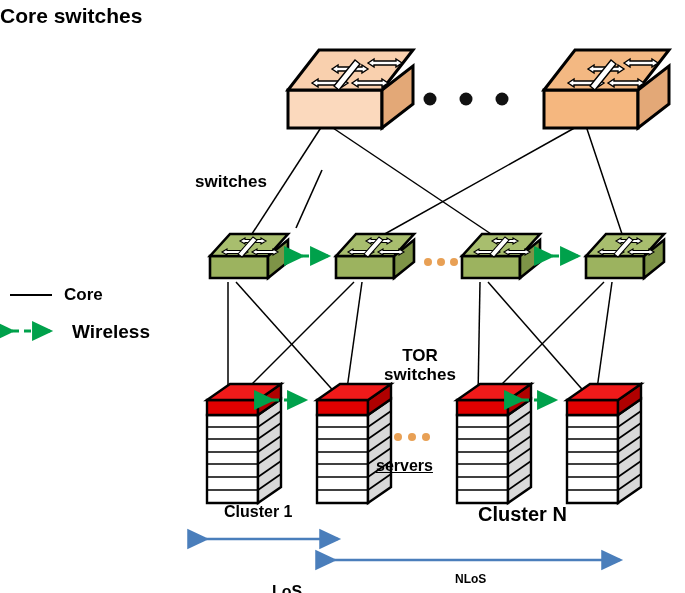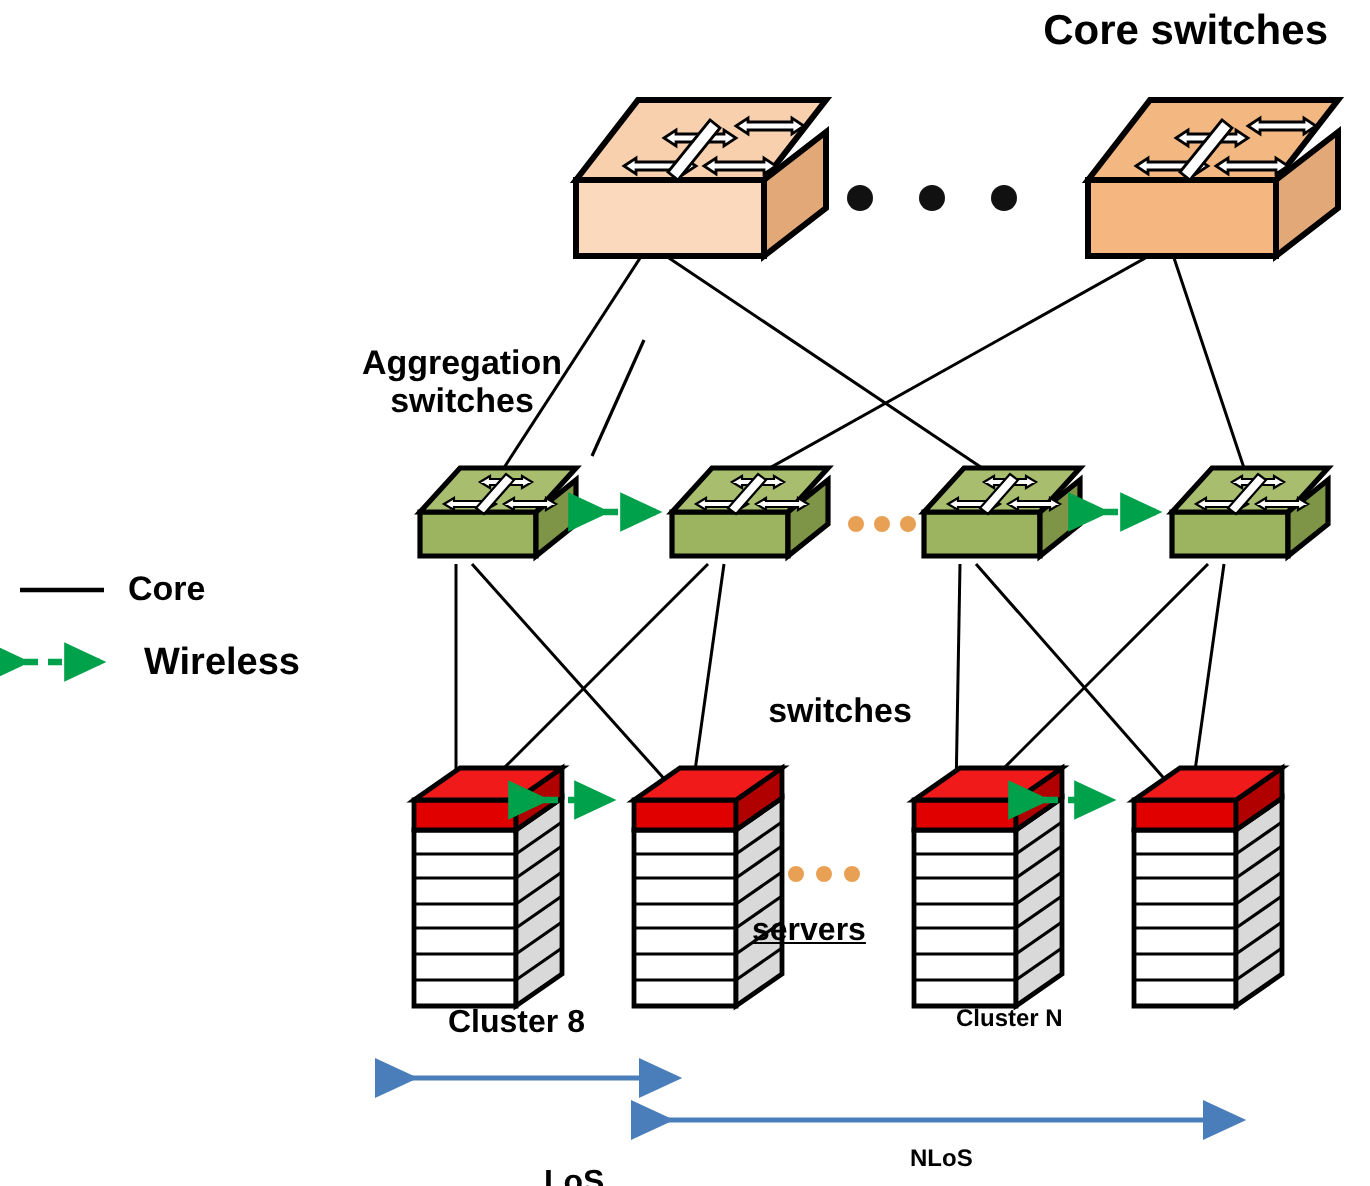--- a/index.html
+++ b/index.html
@@ -13,26 +13,26 @@
   #stage{position:absolute;inset:0;width:685px;height:593px;}
   #stage svg{position:absolute;left:0;top:0;}
   .lbl{
     position:absolute;
     font-family:"Liberation Sans",sans-serif;
     font-weight:bold;
     color:#000;
     white-space:nowrap;
     line-height:1.12;
   }
-  #title{font-size:21px;left:0;top:4px;width:664px;text-align:right;}
+  #title{font-size:21px;left:0;top:4px;width:664px;text-align:left;}
   #agg-label{font-size:17px;left:168px;top:172px;text-align:center;width:126px;}
   #tor-label{font-size:17px;left:372px;top:346px;text-align:center;width:96px;}
   #servers-label{font-size:16px;left:376px;top:457px;text-decoration:underline;}
   #cluster1-label{font-size:16px;left:224px;top:503px;}
-  #clusterN-label{font-size:12px;left:478px;top:503px;}
+  #clusterN-label{font-size:20px;left:478px;top:503px;}
   #los-label{font-size:16px;left:272px;top:552px;margin-top:31px;}
   #nlos-label{font-size:12px;left:455px;top:573px;}
   #wired-label{font-size:17px;left:64px;top:285px;}
   #wireless-label{font-size:19px;left:72px;top:321px;}
 </style>
 </head>
 <body>
 
 <div id="stage">
 
@@ -286,30 +286,30 @@
       <line x1="10" y1="295" x2="52" y2="295" stroke="#000" stroke-width="2.2"></line>
     </g>
     <g>
       <line x1="12" y1="331" x2="50" y2="331" stroke="#00A14B" stroke-width="3.2" stroke-dasharray="7,5" marker-end="url(#grnArrowR)" marker-start="url(#grnArrowL)"></line>
     </g>
   </svg>
 
   <div class="lbl" id="title">Core switches</div>
 
   <div class="lbl" id="agg-label">
-    <div>Aggregation</div>
     <div>switches</div>
   </div>
 
   <div class="lbl" id="tor-label">
+    <div>TOR</div>
     <div>switches</div>
   </div>
 
   <div class="lbl" id="servers-label">servers</div>
-  <div class="lbl" id="cluster1-label">Cluster 8</div>
+  <div class="lbl" id="cluster1-label">Cluster 1</div>
   <div class="lbl" id="clusterN-label">Cluster  N</div>
   <div class="lbl" id="los-label">LoS</div>
   <div class="lbl" id="nlos-label">NLoS</div>
 
   <div class="lbl" id="wired-label">Core</div>
   <div class="lbl" id="wireless-label">Wireless</div>
 
 </div>
 
 </body></html>

